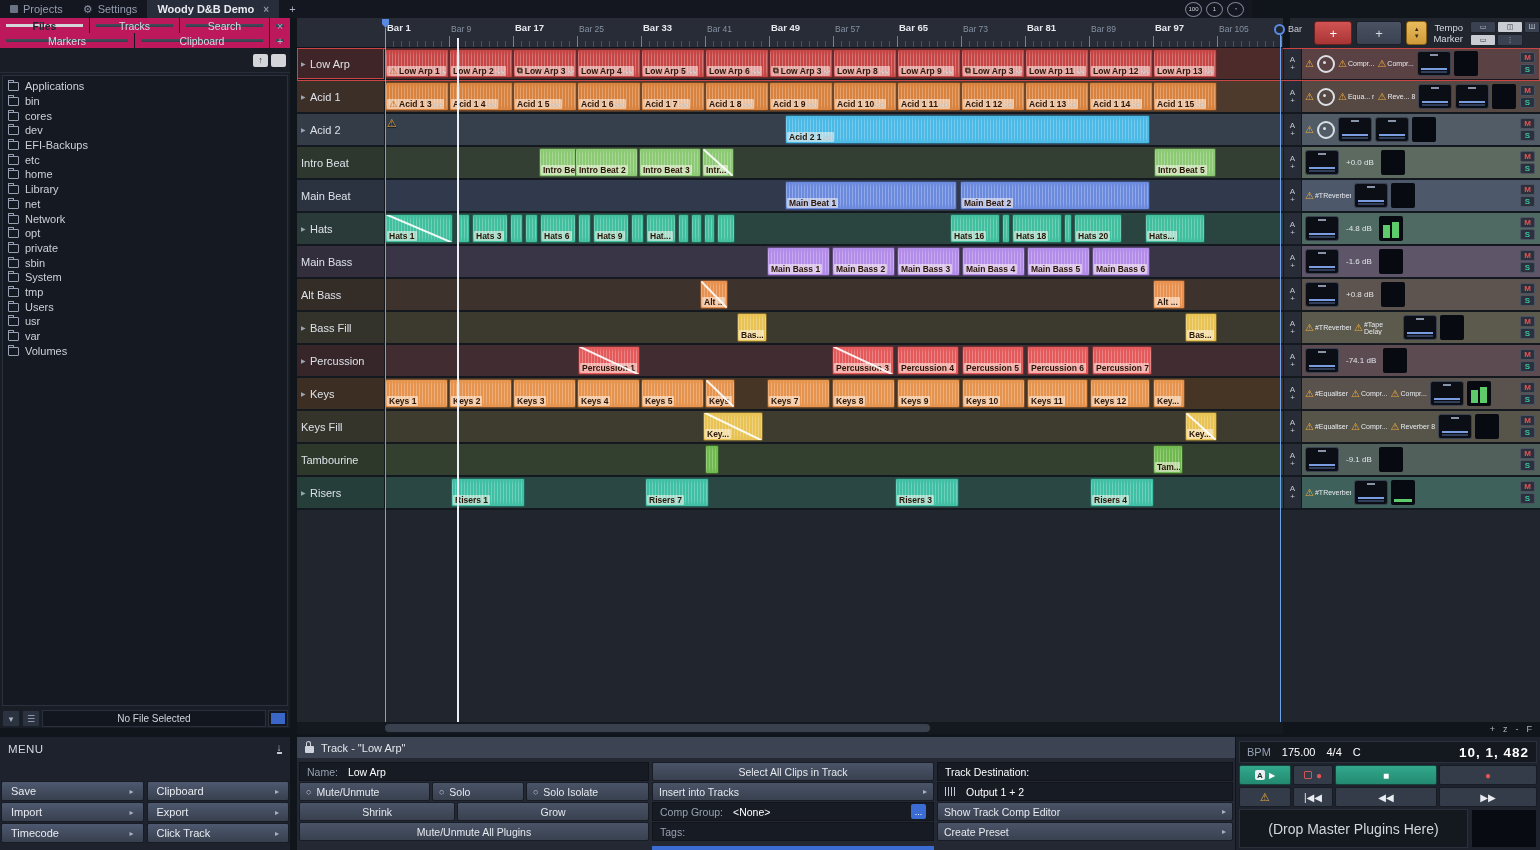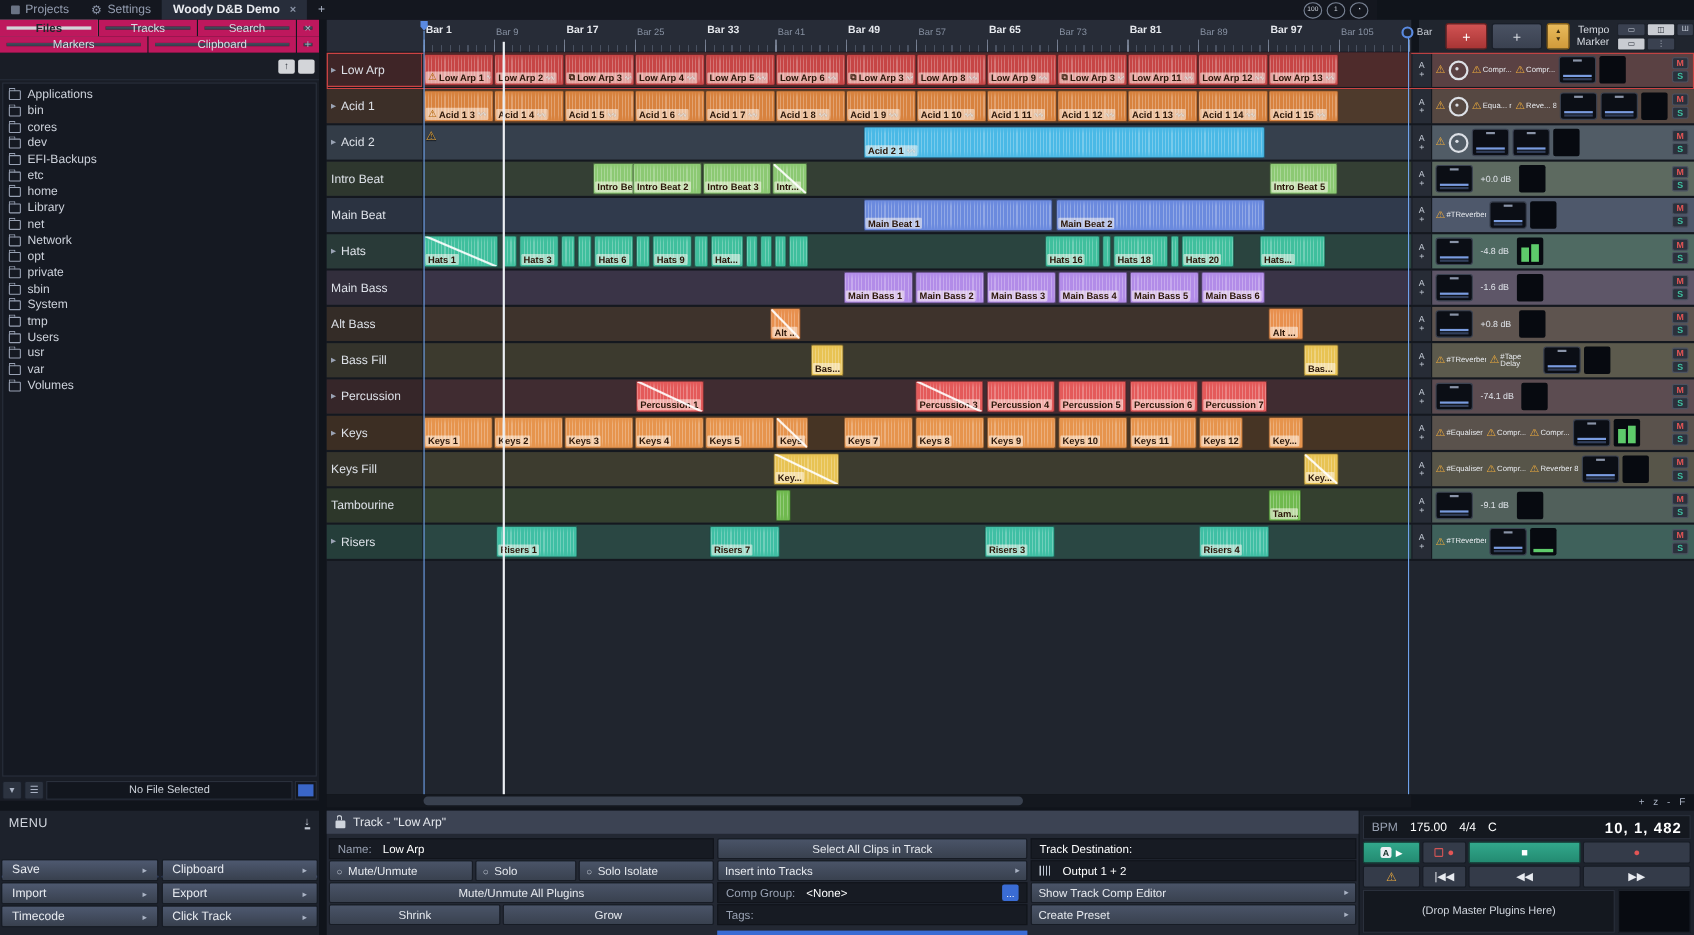--- a/index.html
+++ b/index.html
@@ -129,21 +129,21 @@
   .t-r{display:flex;gap:2px;margin-top:2px;height:20px;}
   .tbtn{border-radius:2px;display:flex;align-items:center;justify-content:center;gap:4px;background:#343b49;border:1px solid #171c25;box-sizing:border-box;color:#e8ebf0;font-size:10px;}
   .tbtn.teal{background:linear-gradient(#32a98c,#238a71);border-color:#14443a;}
   .w52{width:52px;}.w40{width:40px;}.w100{width:102px;}.fx{flex:1;}
   .abox{width:10px;height:10px;background:#eceff3;color:#143028;font-size:8px;font-weight:bold;border-radius:2px;display:flex;align-items:center;justify-content:center;}
   .rdsq{width:8px;height:8px;border:1px solid #d25555;border-radius:1px;box-sizing:border-box;}
   .reddot{color:#e25555;font-size:10px;}
   .wht{color:#fff;}
   .warnbtn{color:#eaa93c;font-size:11px;}
   .t-drop{display:flex;gap:3px;margin-top:2px;height:39px;}
-  .dropbox{flex:1;background:#14181f;border:1px solid #2a303c;display:flex;align-items:center;justify-content:center;font-size:10px;color:#d2d7df;box-sizing:border-box;}
+  .dropbox{flex:1;background:#14181f;border:1px solid #2a303c;display:flex;align-items:center;justify-content:center;font-size:14px;color:#d2d7df;box-sizing:border-box;}
   .sidebox{width:66px;background:#080b11;border:1px solid #1d222b;box-sizing:border-box;}
 </style>
 </head>
 <body>
 
 <div id="app">
 
   <div class="topbar">
     <div class="tb-item">
       <span class="tb-sq"></span>
@@ -1038,21 +1038,21 @@
             <span class="chip">
               <span>Keys 10</span>
             </span>
           </div>
           <div class="clip" style="left: 642px; width: 61px; background: rgb(230, 148, 77);">
             <div class="wave"></div>
             <span class="chip">
               <span>Keys 11</span>
             </span>
           </div>
-          <div class="clip" style="left: 705px; width: 40px; background: rgb(230, 148, 77);">
+          <div class="clip" style="left: 705px; width: 60px; background: rgb(230, 148, 77);">
             <div class="wave"></div>
             <span class="chip">
               <span>Keys 12</span>
             </span>
           </div>
           <div class="clip" style="left: 768px; width: 32px; background: rgb(230, 148, 77);">
             <div class="wave"></div>
             <span class="chip">
               <span>Key...</span>
             </span>
@@ -1288,25 +1288,25 @@
         <div class="tpbtn left">
           <span class="radio">○</span>
           <span>Solo</span>
         </div>
         <div class="tpbtn left" style="flex:1.4">
           <span class="radio">○</span>
           <span>Solo Isolate</span>
         </div>
       </div>
       <div class="tprow">
-        <div class="tpbtn">Mute/Unmute All Plugins</div>
-      </div>
-      <div class="tprow">
         <div class="tpbtn" style="flex:0.8">Shrink</div>
         <div class="tpbtn">Grow</div>
+      </div>
+      <div class="tprow">
+        <div class="tpbtn">Mute/Unmute All Plugins</div>
       </div>
     </div>
     <div class="tp-col tp-c2">
       <div class="tprow">
         <div class="tpbtn">Select All Clips in Track</div>
       </div>
       <div class="tprow">
         <div class="tpbtn left">
           <span>Insert into Tracks</span>
           <span class="arr">▸</span>

